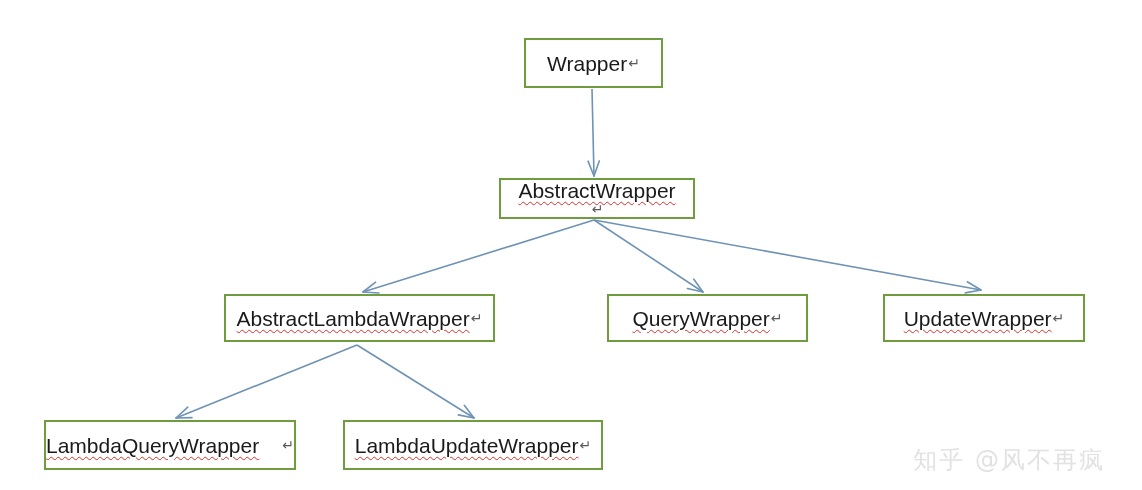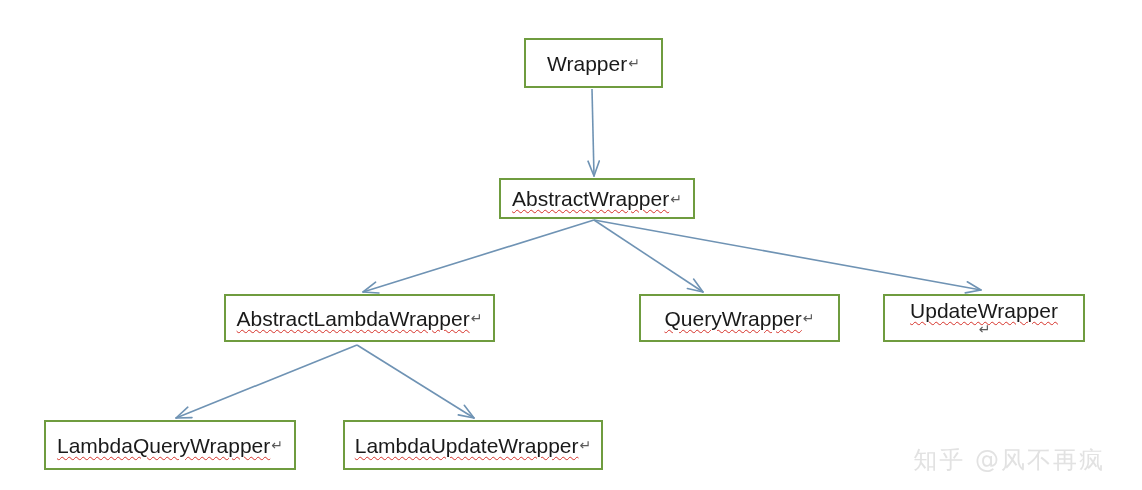--- a/index.html
+++ b/index.html
@@ -110,41 +110,41 @@
         <line x1="474" y1="418" x2="458.31207600681984" y2="414.8553154714339" stroke="#6f93b4" stroke-width="1.6" stroke-linecap="round"></line>
         <line x1="474" y1="418" x2="464.2792856399226" y2="405.29143153892676" stroke="#6f93b4" stroke-width="1.6" stroke-linecap="round"></line>
       </g>
     </svg>
 
   <div class="node" style="left:524px; top:38px; width:139px; height:50px;">
     <span class="node-label no-spell">Wrapper</span>
       <span class="pilcrow">↵</span>
   </div>
 
-  <div class="node" style="left:499px; top:178px; width:196px; height:41px;">
+  <div class="node" style="left:499px; top:178px; width:196px; height:41px;flex-direction:column;">
     <span class="node-label">AbstractWrapper</span>
       <span class="pilcrow">↵</span>
   </div>
 
   <div class="node" style="left:224px; top:294px; width:271px; height:48px;">
     <span class="node-label">AbstractLambdaWrapper</span>
       <span class="pilcrow">↵</span>
   </div>
 
-  <div class="node" style="left:639px; top:294px; width:201px; height:48px;">
+  <div class="node" style="left:607px; top:294px; width:201px; height:48px;">
     <span class="node-label">QueryWrapper</span>
       <span class="pilcrow">↵</span>
   </div>
 
-  <div class="node" style="left:883px; top:294px; width:202px; height:48px;flex-direction:column;">
+  <div class="node" style="left:883px; top:294px; width:202px; height:48px;">
     <span class="node-label">UpdateWrapper</span>
       <span class="pilcrow">↵</span>
   </div>
 
-  <div class="node" style="left:44px; top:420px; width:252px; height:50px;">
+  <div class="node" style="left:44px; top:420px; width:252px; height:50px;justify-content:space-between;">
     <span class="node-label">LambdaQueryWrapper</span>
       <span class="pilcrow">↵</span>
   </div>
 
   <div class="node" style="left:343px; top:420px; width:260px; height:50px;">
     <span class="node-label">LambdaUpdateWrapper</span>
       <span class="pilcrow">↵</span>
   </div>
 
   <div class="watermark">知乎 @风不再疯</div>

